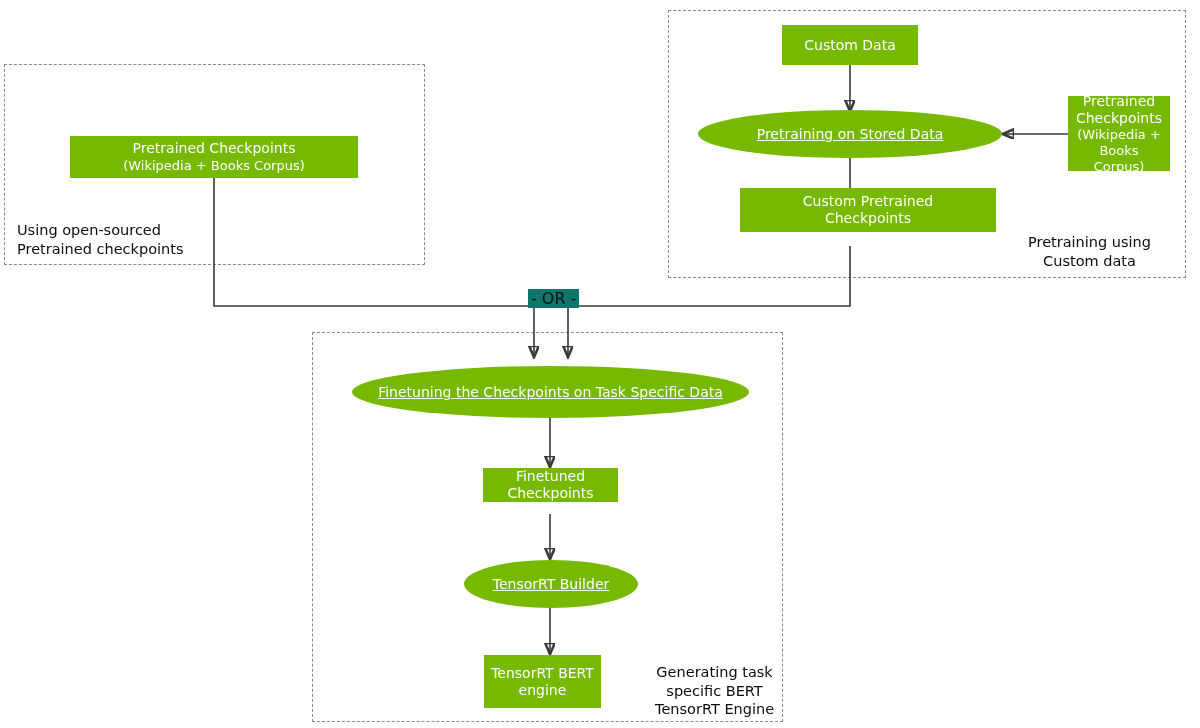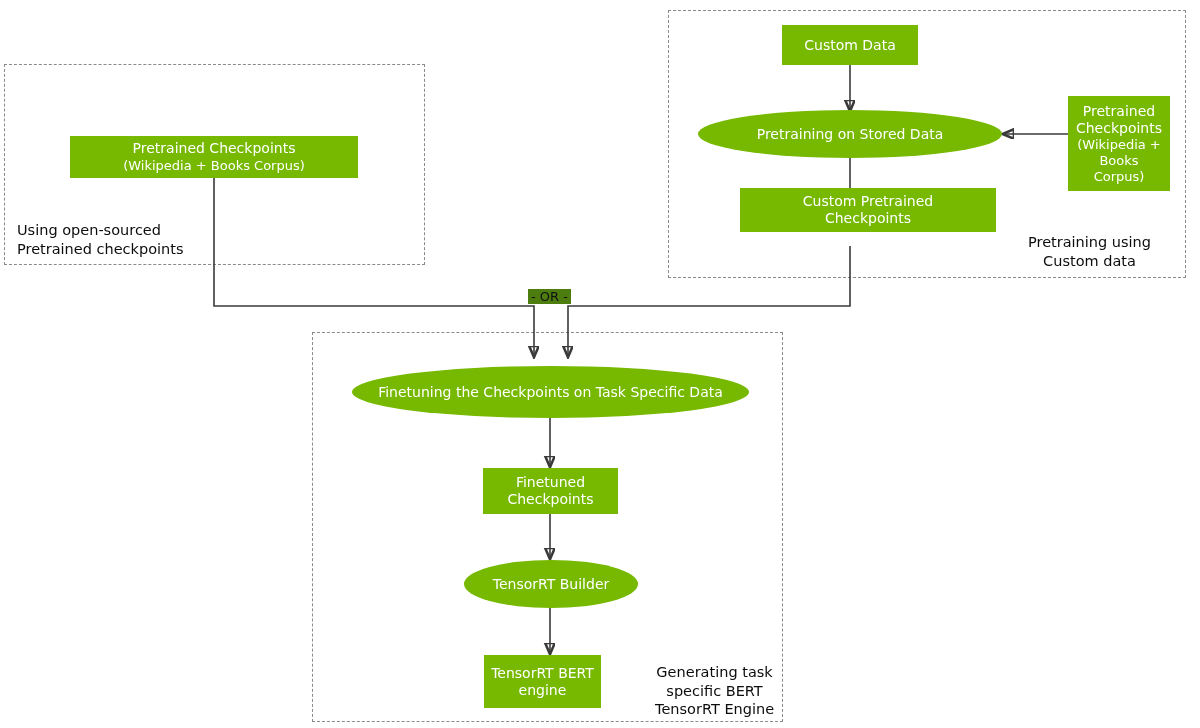--- a/index.html
+++ b/index.html
@@ -42,35 +42,36 @@
     justify-content: center;
     text-align: center;
     box-sizing: border-box;
     line-height: 1.2;
   }
   .node.rect {
     border-radius: 0;
   }
   .node.ellipse {
     border-radius: 50%;
+    text-decoration: underline;
   }
   .node .main {
     font-size: 14px;
     white-space: pre-line;
   }
   .node .sub {
     font-size: 13px;
     white-space: pre-line;
     margin-top: 1px;
   }
   .or-label {
     position: absolute;
-    font-size: 13px;
+    font-size: 16px;
     color: #111111;
-    background: #4d7c0f;
+    background: #0f766e;
     padding: 0 3px;
     white-space: nowrap;
   }
   svg.wires {
     position: absolute;
     left: 0;
     top: 0;
     width: 1200px;
     height: 728px;
     pointer-events: none;
@@ -124,37 +125,37 @@
   </div>
 
   <div class="node rect" style="left:782px; top:25px; width:136px; height:40px;">
     <span class="main">Custom Data</span>
   </div>
 
   <div class="node ellipse" style="left:698px; top:110px; width:304px; height:48px;">
     <span class="main">Pretraining on Stored Data</span>
   </div>
 
-  <div class="node rect" style="left:1068px; top:96px; width:102px; height:95px;text-align:center;">
+  <div class="node rect" style="left:1068px; top:96px; width:102px; height:75px;text-align:center;">
     <span class="main">Pretrained
 Checkpoints</span>
     <span class="sub">(Wikipedia + Books
 Corpus)</span>
   </div>
 
   <div class="node rect" style="left:740px; top:188px; width:256px; height:44px;">
     <span class="main">Custom Pretrained
 Checkpoints</span>
   </div>
 
   <div class="node ellipse" style="left:352px; top:366px; width:397px; height:52px;text-align:center;">
     <span class="main">Finetuning the Checkpoints on Task Specific Data</span>
   </div>
 
-  <div class="node rect" style="left:483px; top:468px; width:135px; height:46px;">
+  <div class="node rect" style="left:483px; top:468px; width:135px; height:34px;">
     <span class="main">Finetuned
 Checkpoints</span>
   </div>
 
   <div class="node ellipse" style="left:464px; top:560px; width:174px; height:48px;">
     <span class="main">TensorRT Builder</span>
   </div>
 
   <div class="node rect" style="left:484px; top:655px; width:117px; height:53px;">
     <span class="main">TensorRT BERT

